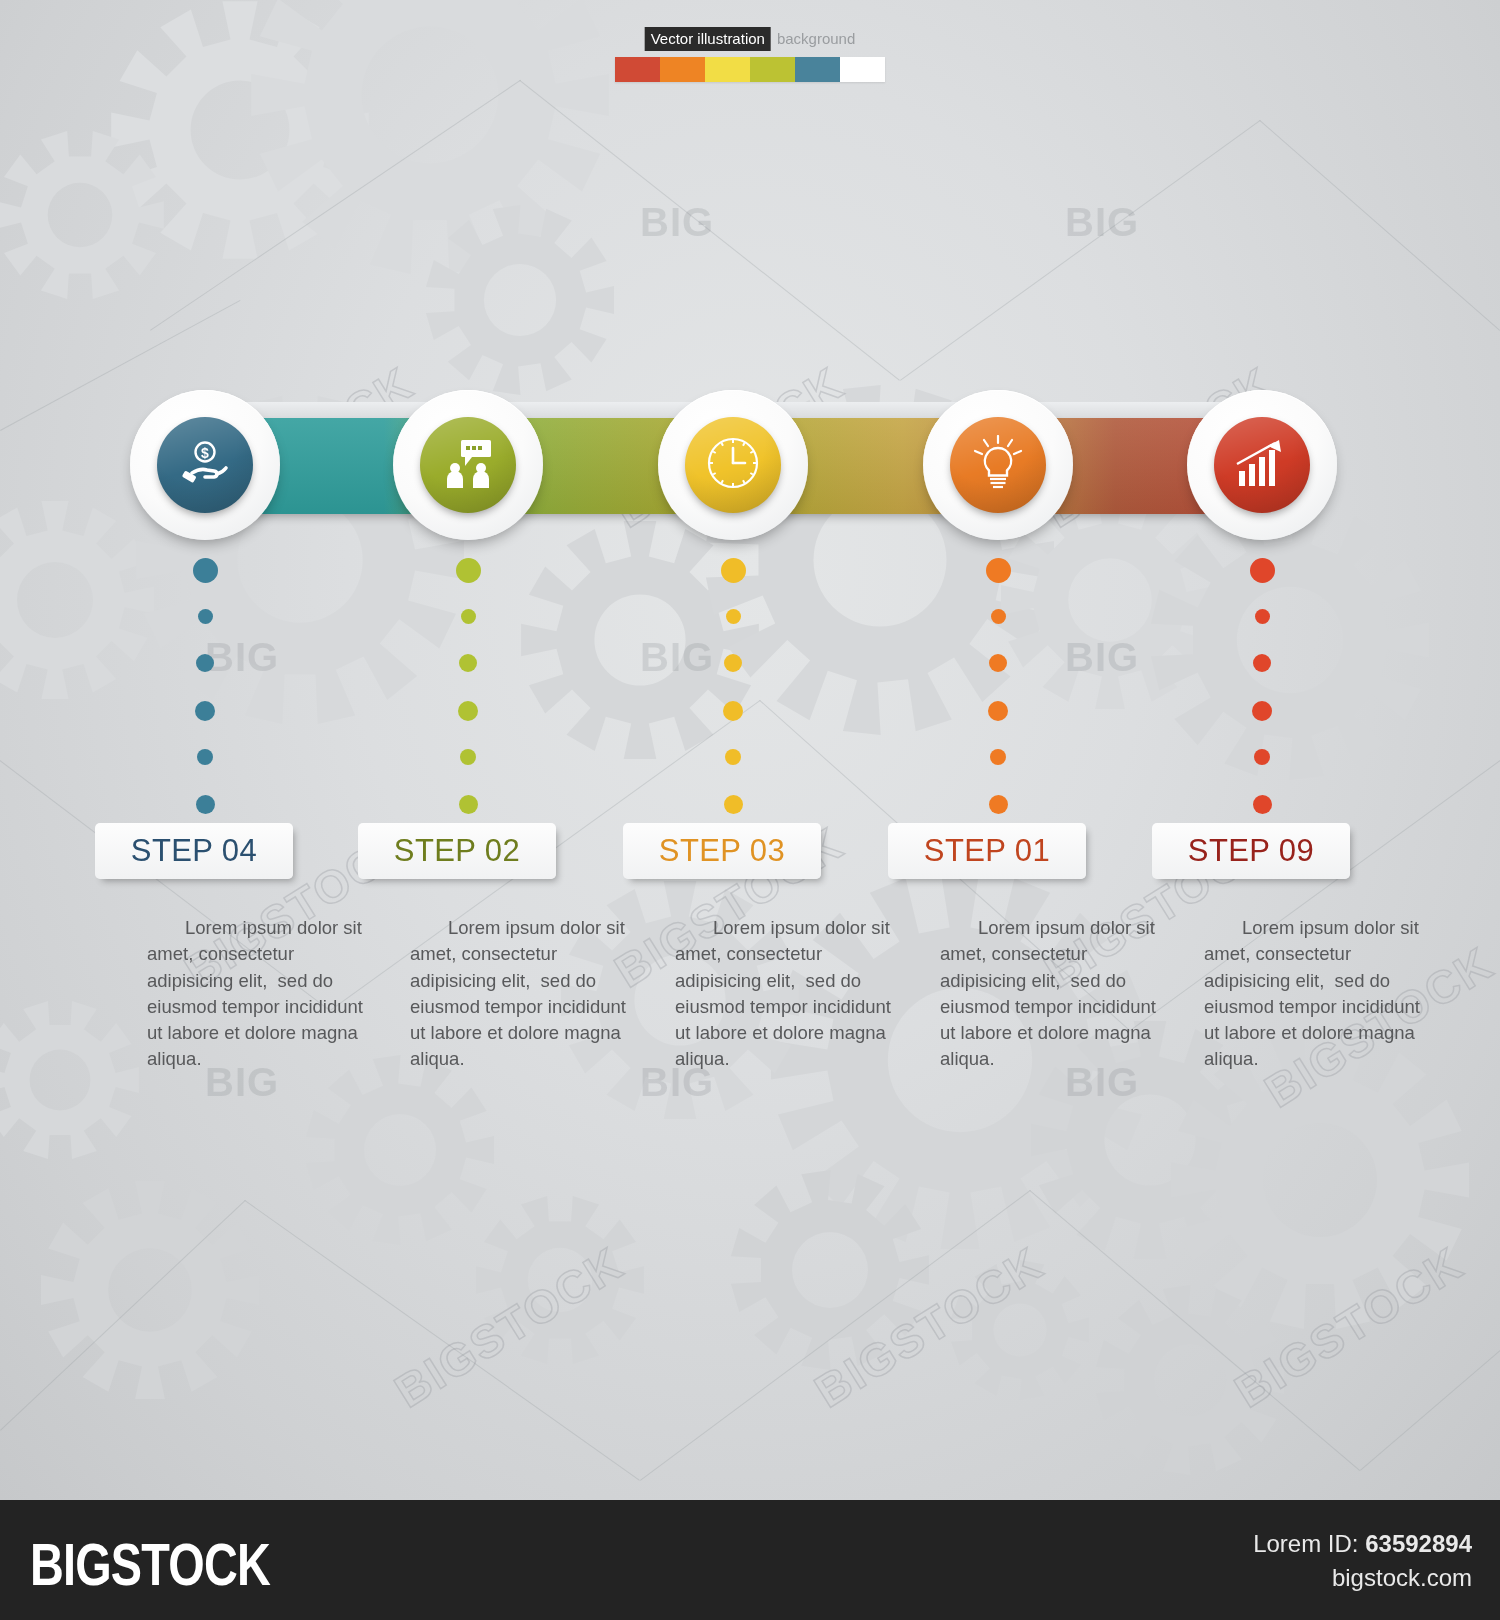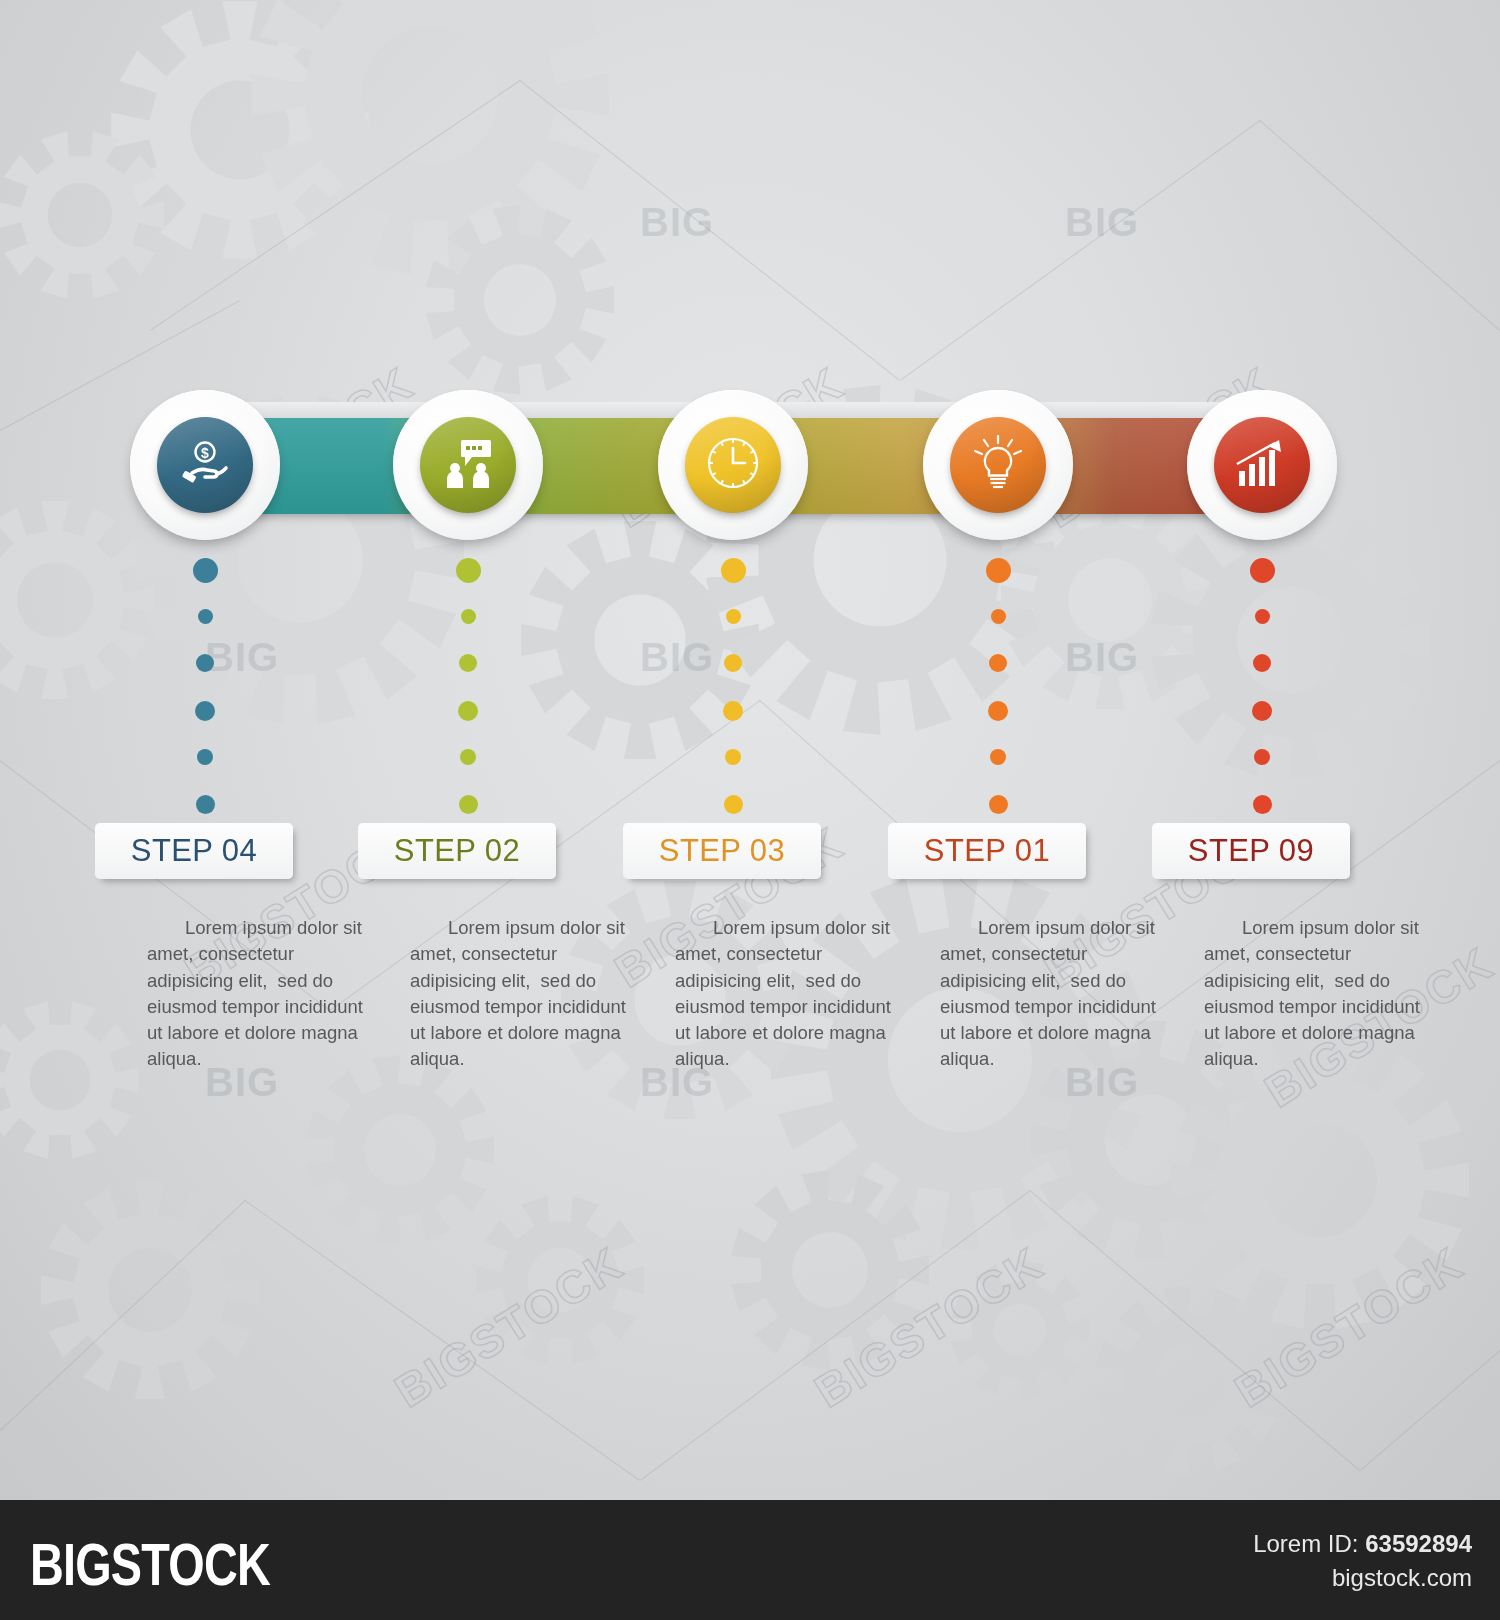--- a/index.html
+++ b/index.html
@@ -285,20 +285,33 @@
       <div class="wm-out" style="left: 1030px; top: 880px;">BIGSTOCK</div>
       <div class="wm-out" style="left: 380px; top: 1300px;">BIGSTOCK</div>
       <div class="wm-out" style="left: 800px; top: 1300px;">BIGSTOCK</div>
       <div class="wm-out" style="left: 1220px; top: 1300px;">BIGSTOCK</div>
       <div class="wm-out" style="left: 170px; top: 420px;">BIGSTOCK</div>
       <div class="wm-out" style="left: 600px; top: 420px;">BIGSTOCK</div>
       <div class="wm-out" style="left: 1030px; top: 420px;">BIGSTOCK</div>
       <div class="wm-out" style="left: 1250px; top: 1000px;">BIGSTOCK</div>
     </div>
 
+  <div class="header">
+    <div class="hdr-label">
+      <span class="tagbox">Vector illustration</span><span class="tagrest">background</span>
+    </div>
+    <div class="swatches" id="swatches">
+        <div class="swatch" style="background: rgb(208, 74, 53);"></div>
+        <div class="swatch" style="background: rgb(238, 132, 36);"></div>
+        <div class="swatch" style="background: rgb(242, 221, 69);"></div>
+        <div class="swatch" style="background: rgb(188, 194, 51);"></div>
+        <div class="swatch" style="background: rgb(73, 131, 155);"></div>
+        <div class="swatch" style="background: rgb(255, 255, 255);"></div>
+      </div>
+  </div>
 
   <div class="ribbon-wrap">
     <div class="ribbon-top"></div>
     <div class="ribbon"></div>
   </div>
 
   <div id="steps-layer">
       <div class="node" style="left: 130px; top: 390px;">
         <div class="ring"></div>
         <div class="disc" style="background:radial-gradient(circle at 40% 26%, #346a85 0%, #346a85 45%, rgba(0,0,0,.22) 140%), #346a85;">

